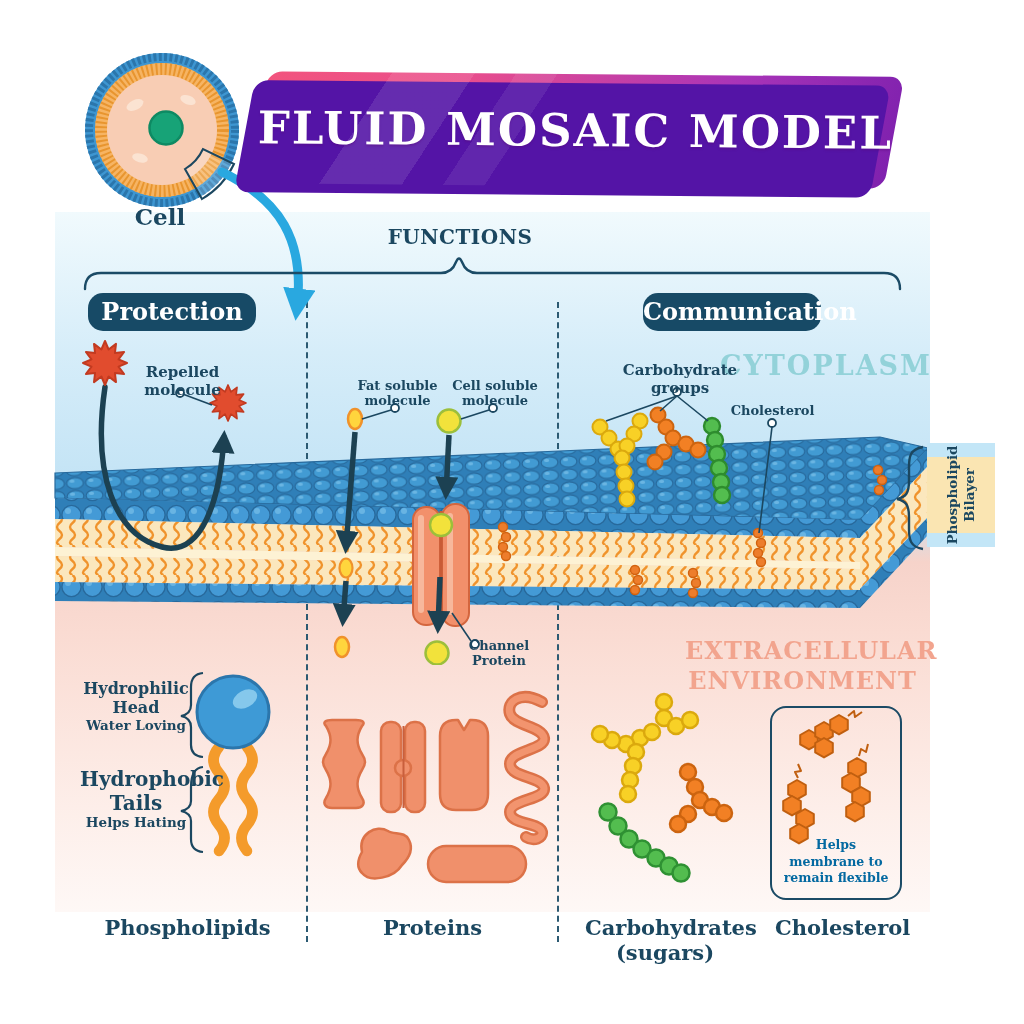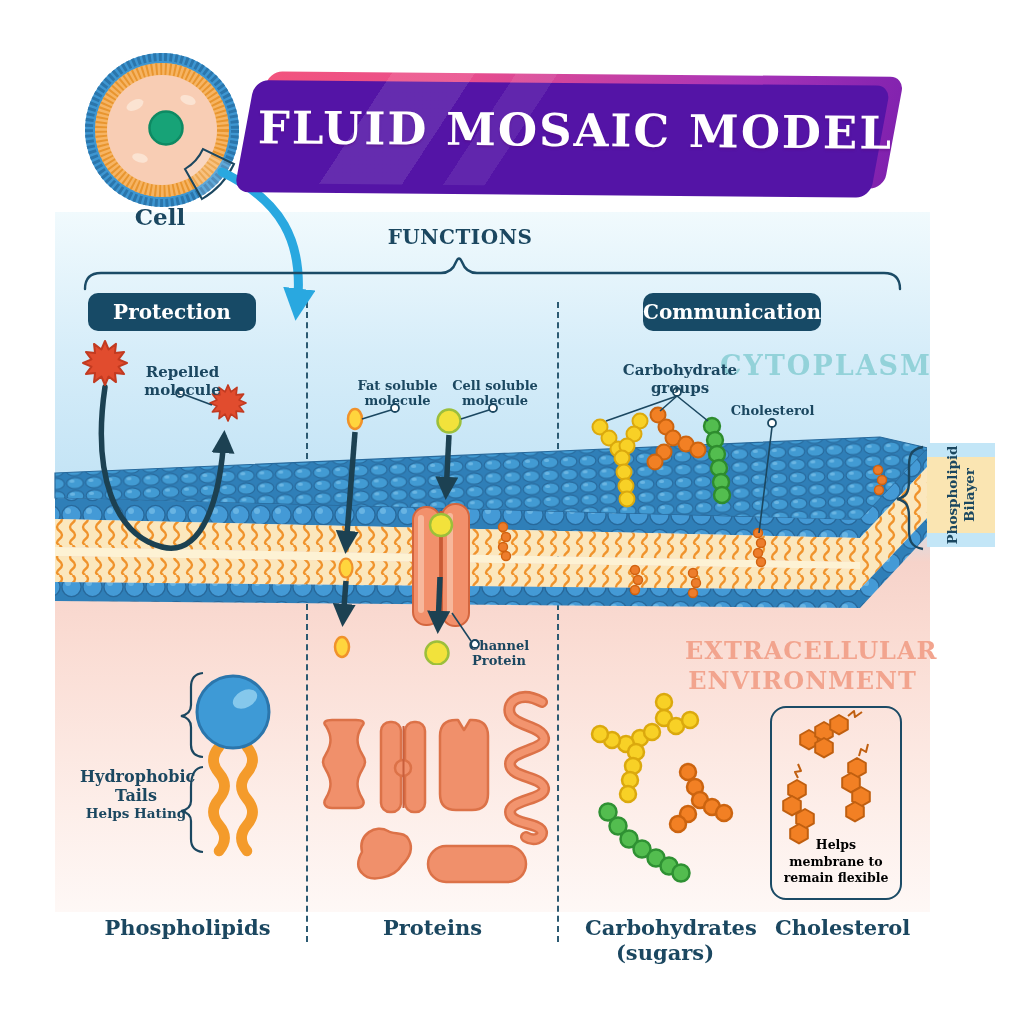--- a/index.html
+++ b/index.html
@@ -13,23 +13,23 @@
   .divider{position:absolute;width:0;border-left:2px dashed #2c5a72;}
   .banner{left:258px;top:74px;width:636px;height:112px;border-radius:14px;
     background:linear-gradient(100deg,#f2547e 0%,#e94e8c 30%,#a934b8 72%,#7f21ae 100%);
     transform:rotate(.5deg) skewX(-10deg);display:flex;align-items:center;justify-content:center;}
   .banner::before{content:"";position:absolute;inset:0;border-radius:14px;background:#5414a6;
     transform:translate(-12px,9px);z-index:-1;}
   .banner::after{content:"";position:absolute;inset:0;border-radius:14px;
     background:linear-gradient(115deg,transparent 18%,rgba(255,255,255,.10) 18%,rgba(255,255,255,.10) 30%,transparent 30%,transparent 36%,rgba(255,255,255,.08) 36%,rgba(255,255,255,.08) 42%,transparent 42%);}
   .banner span{color:#fff;font-weight:bold;font-size:45px;letter-spacing:2px;transform:skewX(10deg);
     text-shadow:0 2px 2px rgba(90,10,120,.35);white-space:nowrap;z-index:1;}
-  .pill{position:absolute;height:38px;border-radius:10px;background:#174a66;color:#fff;
-    font-weight:bold;font-size:20px;text-align:center;line-height:38px;}
-  .note{position:absolute;color:#000000;font-weight:bold;text-align:center;}
+  .pill{position:absolute;height:38px;border-radius:15px;background:#174a66;color:#fff;
+    font-weight:bold;font-size:24px;text-align:center;line-height:38px;}
+  .note{position:absolute;color:#0369a1;font-weight:bold;text-align:center;}
   .cholbox{left:770px;top:706px;width:128px;height:190px;border:2.5px solid #1b4b66;border-radius:16px;}
   .rotlbl{left:906px;top:460px;width:110px;height:70px;transform:rotate(-90deg);
     display:flex;flex-direction:column;align-items:center;justify-content:center;
     color:#1b4760;font-weight:bold;font-size:13.5px;line-height:1.25;text-align:center;}
 </style>
 </head>
 <body>
 
 <div class="canvas">
 
@@ -232,22 +232,26 @@
   <div class="lbl" style="left:453px;top:638px;width:92px;font-size:13px">Channel Protein</div>
 
   <svg class="abs" style="left:175px;top:665px" width="120" height="200" viewBox="0 0 120 200">
     <path d="M 28 8 Q 16 9 16 22 L 16 40 Q 16 49 6 51 Q 16 53 16 62 L 16 80 Q 16 91 28 92" fill="none" stroke="#1b4760" stroke-width="2.2"></path>
     <path d="M 28 102 Q 16 103 16 122 L 16 136 Q 16 144 6 146 Q 16 148 16 156 L 16 174 Q 16 186 28 187" fill="none" stroke="#1b4760" stroke-width="2.2"></path>
     <path d="M44 82 q-11 13 0 26 q11 13 0 26 q-11 13 0 26 q11 13 0 26" fill="none" stroke="#f49b2b" stroke-width="10.5" stroke-linecap="round"></path>
     <path d="M72 82 q11 13 0 26 q-11 13 0 26 q11 13 0 26 q-11 13 0 26" fill="none" stroke="#f49b2b" stroke-width="10.5" stroke-linecap="round"></path>
     <circle cx="58" cy="47" r="36" fill="#3e9ad6" stroke="#2b76ac" stroke-width="3"></circle>
     <ellipse cx="70" cy="34" rx="13" ry="8.5" fill="#85c8ec" transform="rotate(-28 70 34)"></ellipse>
   </svg>
+  <div class="lbl" style="left:80px;top:680px;width:112px">
+    <div style="font-size:16px">Hydrophilic Head</div>
+    <div style="font-size:13.5px">Water Loving</div>
+  </div>
   <div class="lbl" style="left:80px;top:768px;width:112px">
-    <div style="font-size:16px">Hydrophobic Tails</div>
+    <div style="font-size:20px">Hydrophobic Tails</div>
     <div style="font-size:13.5px">Helps Hating</div>
   </div>
 
   <svg class="abs" style="left:312px;top:680px" width="270" height="212" viewBox="0 0 270 212">
     <g fill="#f0906b" stroke="#dc7248" stroke-width="2.5" stroke-linejoin="round">
       <path d="M14 46 C10 42 14 40 20 40 H44 C50 40 54 42 50 46 C44 56 44 64 50 74 C54 80 54 84 50 90 C44 100 44 108 50 118 C54 124 50 128 44 128 H20 C14 128 10 124 14 118 C20 108 20 100 14 90 C10 84 10 80 14 74 C20 64 20 56 14 46 Z"></path>
       <g>
         <rect x="69" y="42" width="20" height="90" rx="9"></rect>
         <rect x="93" y="42" width="20" height="90" rx="9"></rect>
         <circle cx="91" cy="88" r="8"></circle>

